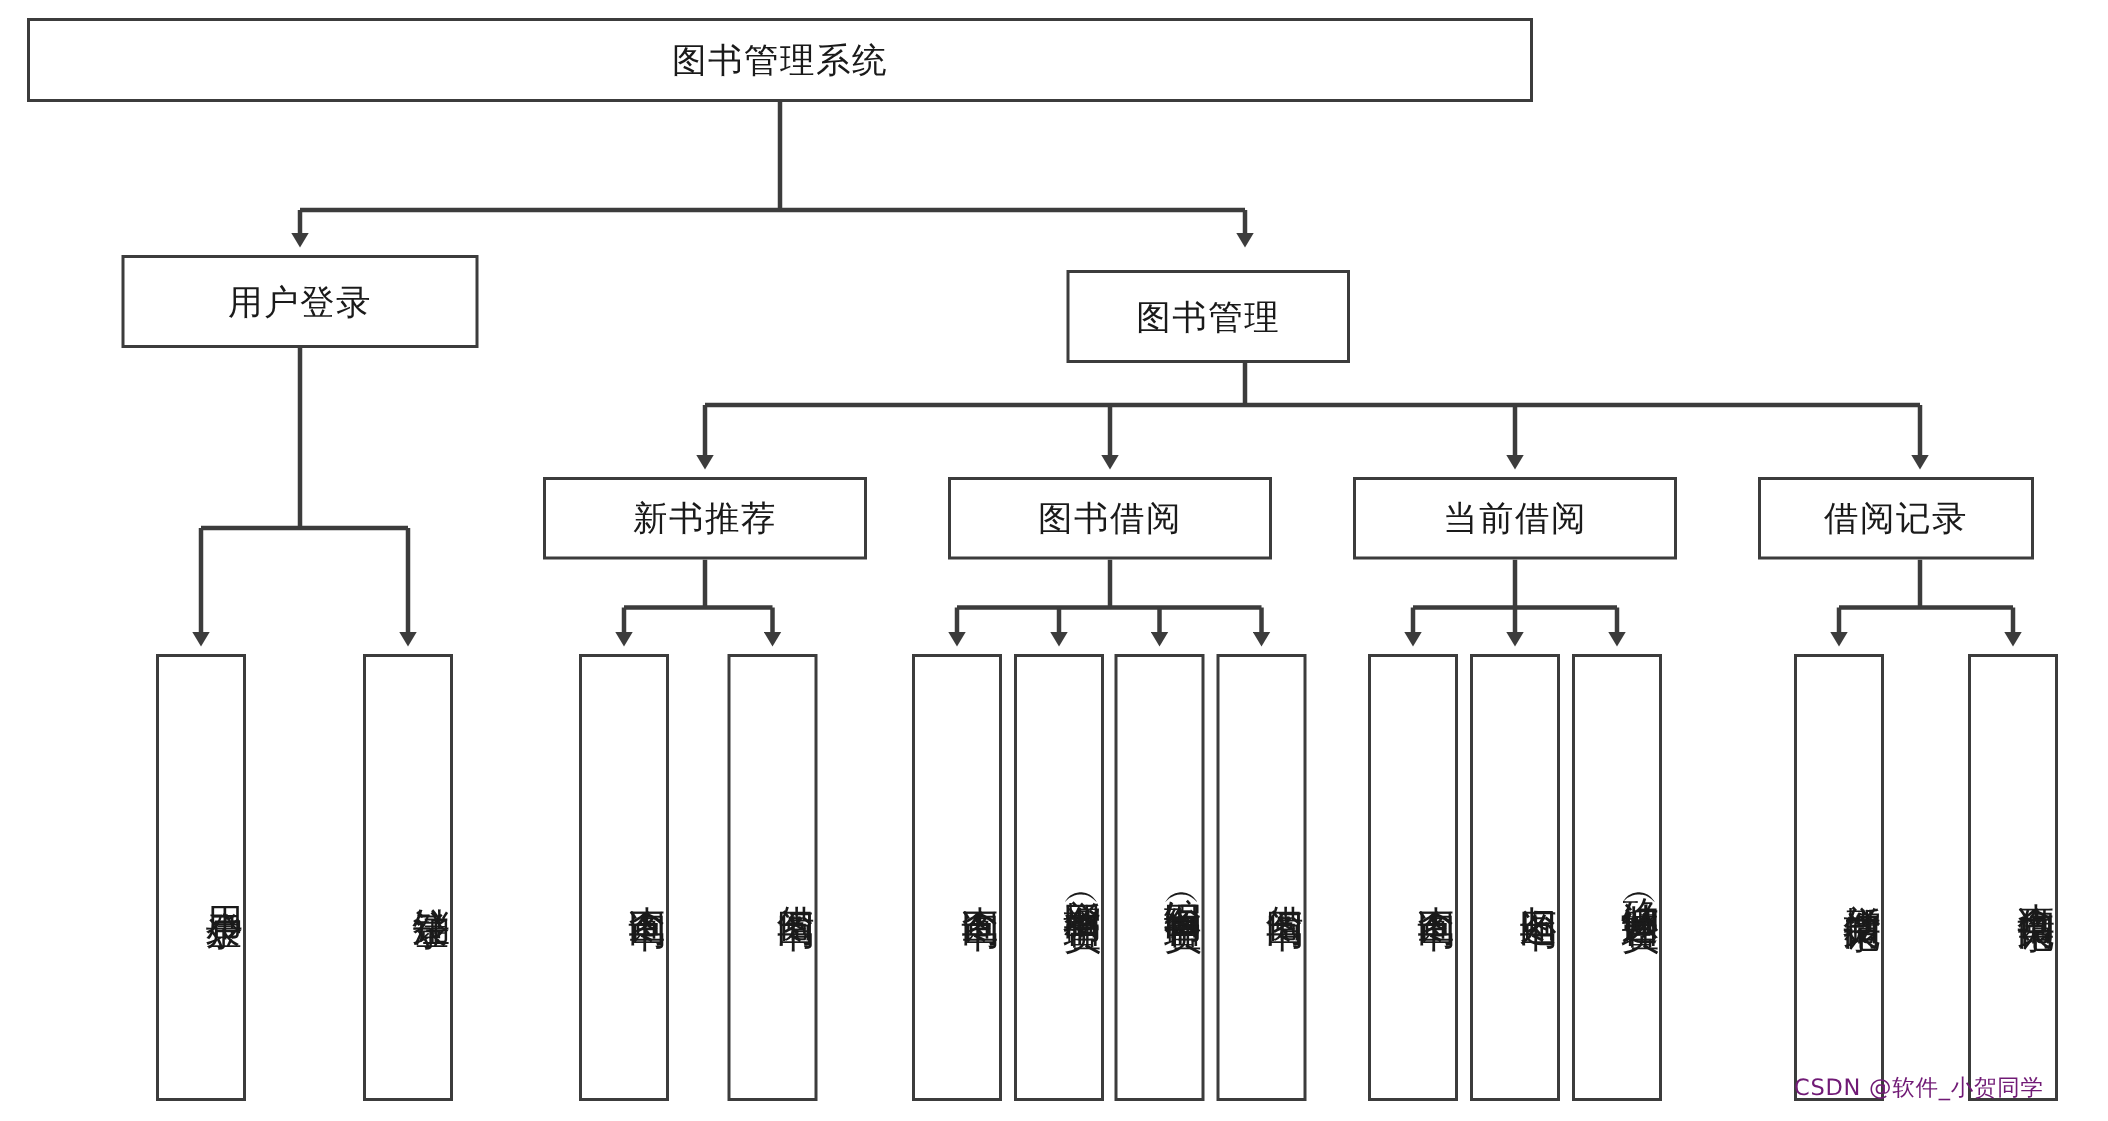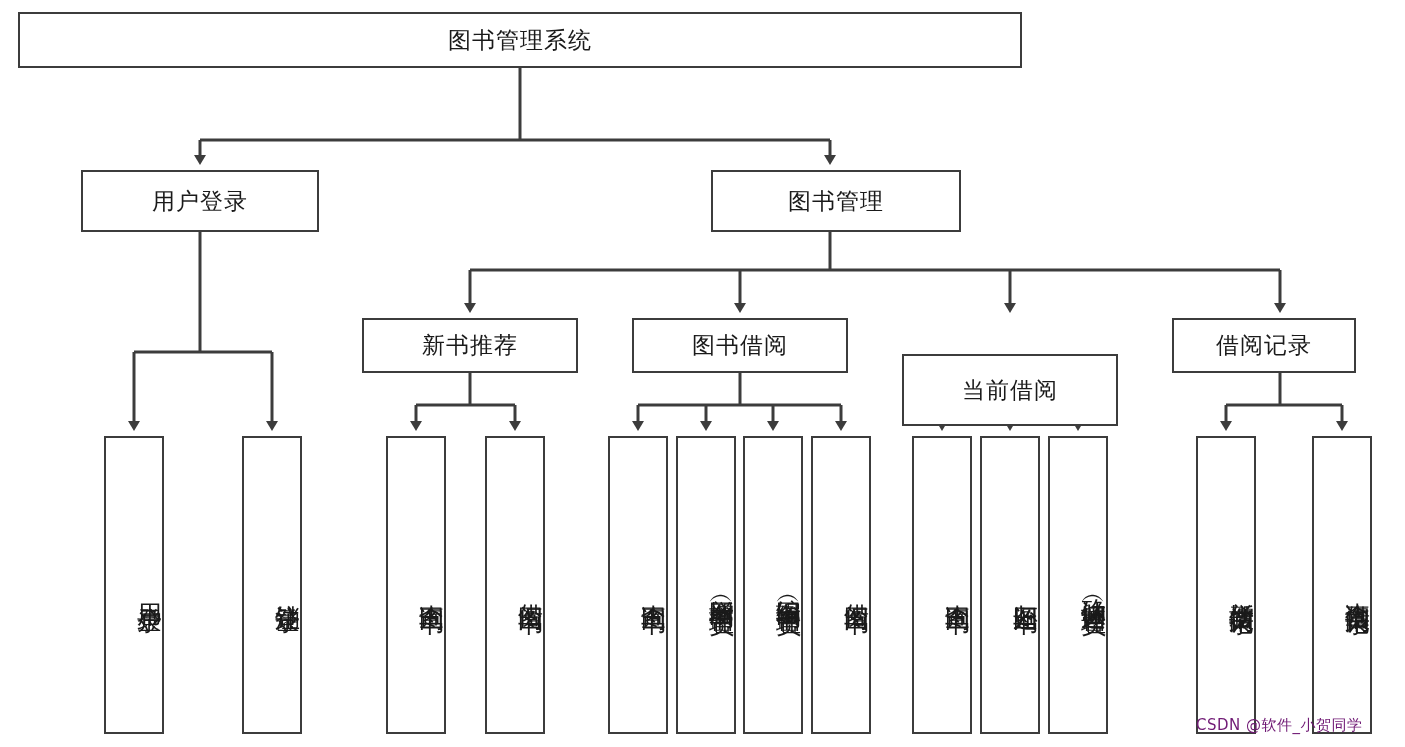--- a/index.html
+++ b/index.html
@@ -117,31 +117,31 @@
     </g>
   </svg>
 
   <div class="node h" style="left:18px; top:12px; width:1004px; height:56px;">
     <span>图书管理系统</span>
   </div>
 
   <div class="node h" style="left:81px; top:170px; width:238px; height:62px;">
     <span>用户登录</span>
   </div>
-  <div class="node h" style="left:711px; top:170px; width:250px; height:62px;">
+  <div class="node h" style="left:711px; top:180px; width:189px; height:62px;">
     <span>图书管理</span>
   </div>
 
   <div class="node h" style="left:632px; top:318px; width:216px; height:55px;">
     <span>图书借阅</span>
   </div>
   <div class="node h" style="left:362px; top:318px; width:216px; height:55px;">
     <span>新书推荐</span>
   </div>
-  <div class="node h" style="left:902px; top:318px; width:216px; height:72px;margin-top:36px;">
+  <div class="node h" style="left:902px; top:318px; width:216px; height:55px;">
     <span>当前借阅</span>
   </div>
   <div class="node h" style="left:1172px; top:318px; width:184px; height:55px;">
     <span>借阅记录</span>
   </div>
 
   <div class="node v" style="left:104px; top:436px; width:60px; height:298px;">
     <span class="vtext">用户登录</span>
   </div>
   <div class="node v" style="left:242px; top:436px; width:60px; height:298px;">

